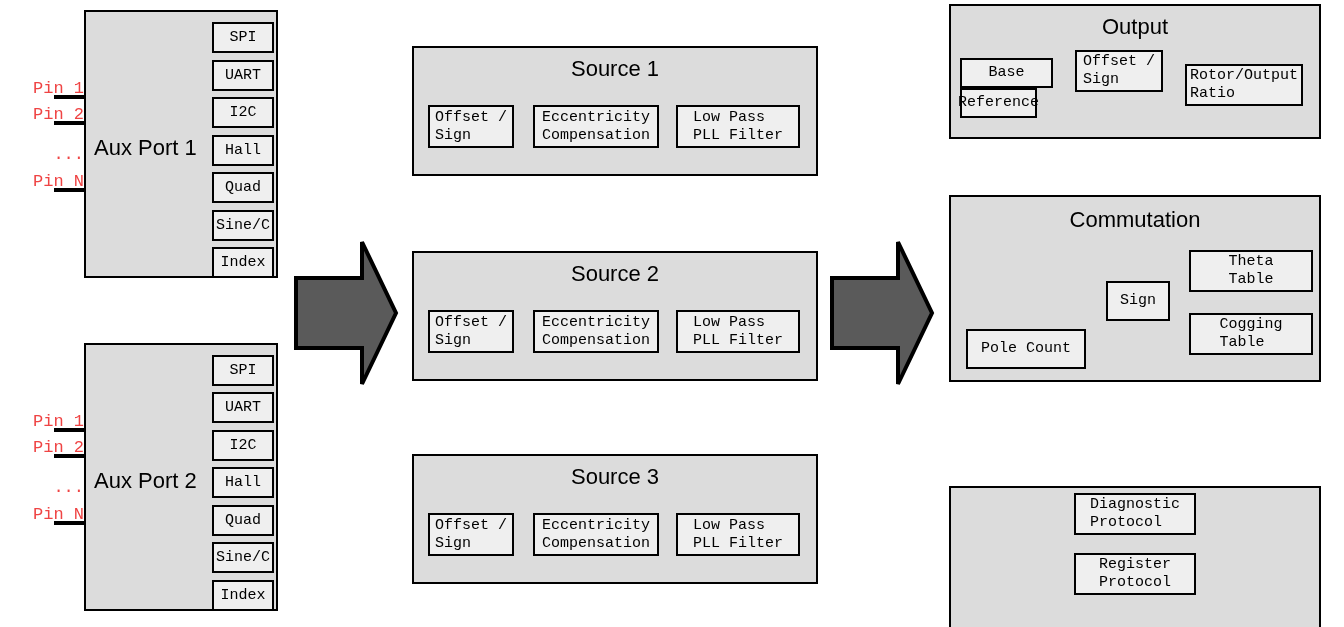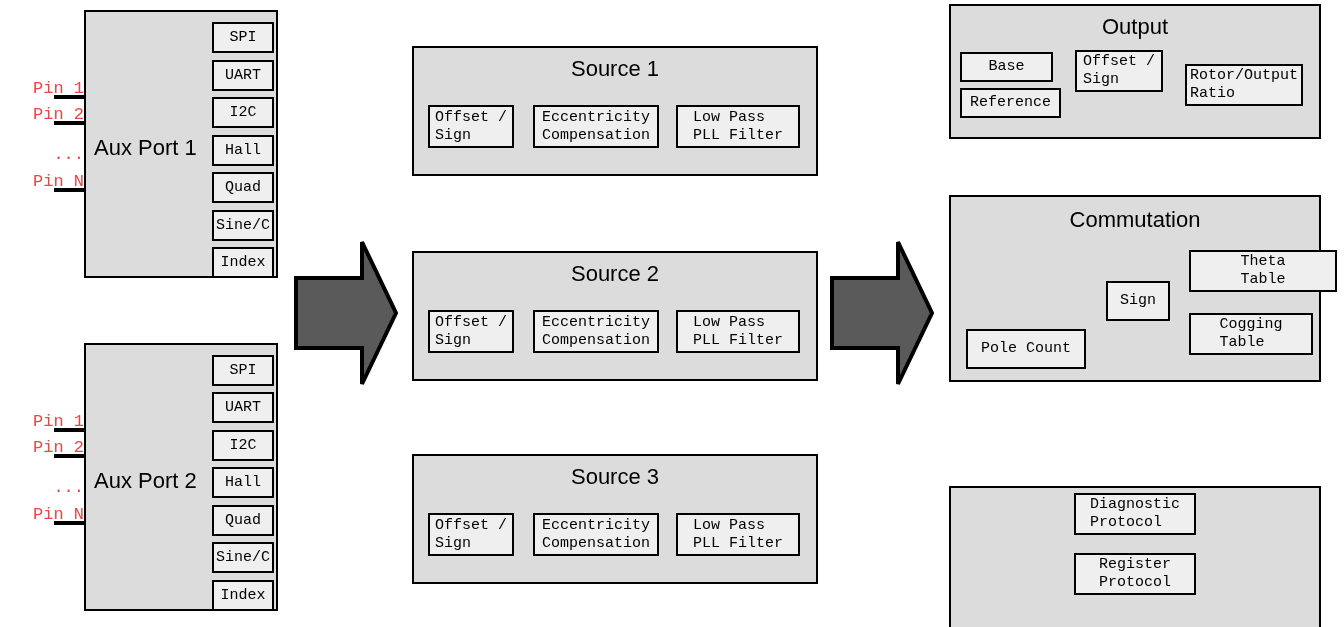--- a/index.html
+++ b/index.html
@@ -169,33 +169,33 @@
 <div class="chip" style="left:428px; top:513px; width:86px; height:43px;">Offset /
 Sign</div>
 <div class="chip" style="left:533px; top:513px; width:126px; height:43px;">Eccentricity
 Compensation</div>
 <div class="chip" style="left:676px; top:513px; width:124px; height:43px;">Low Pass
 PLL Filter</div>
 
 <div class="node group" style="left:949px; top:4px; width:372px; height:135px;">
   <div class="group-title" style="top:10px;">Output</div>
 </div>
-<div class="chip" style="left:960px; top:52px; width:93px; height:30px;">Base</div>
-<div class="chip" style="left:960px; top:88px; width:101px; height:30px;">Reference</div>
+<div class="chip" style="left:960px; top:58px; width:93px; height:30px;">Base</div>
+<div class="chip" style="left:960px; top:88px; width:77px; height:30px;">Reference</div>
 <div class="chip" style="left:1075px; top:50px; width:88px; height:42px;">Offset /
 Sign</div>
 <div class="chip" style="left:1185px; top:64px; width:118px; height:42px;">Rotor/Output
 Ratio</div>
 
 <div class="node group" style="left:949px; top:195px; width:372px; height:187px;">
   <div class="group-title" style="top:12px;">Commutation</div>
 </div>
 <div class="chip" style="left:966px; top:281px; width:120px; height:40px;margin-top:48px;">Pole Count</div>
 <div class="chip" style="left:1106px; top:281px; width:64px; height:40px;">Sign</div>
-<div class="chip" style="left:1189px; top:250px; width:148px; height:42px;">Theta
+<div class="chip" style="left:1189px; top:250px; width:124px; height:42px;">Theta
 Table</div>
 <div class="chip" style="left:1189px; top:313px; width:124px; height:42px;">Cogging
 Table</div>
 
 <div class="node group" style="left:949px; top:438px; width:372px; height:185px;margin-top:48px;">
   <div class="group-title" style="top:12px;">Application</div>
 </div>
 <div class="chip" style="left:1074px; top:493px; width:122px; height:42px;">Diagnostic
 Protocol</div>
 <div class="chip" style="left:1074px; top:553px; width:122px; height:42px;">Register

